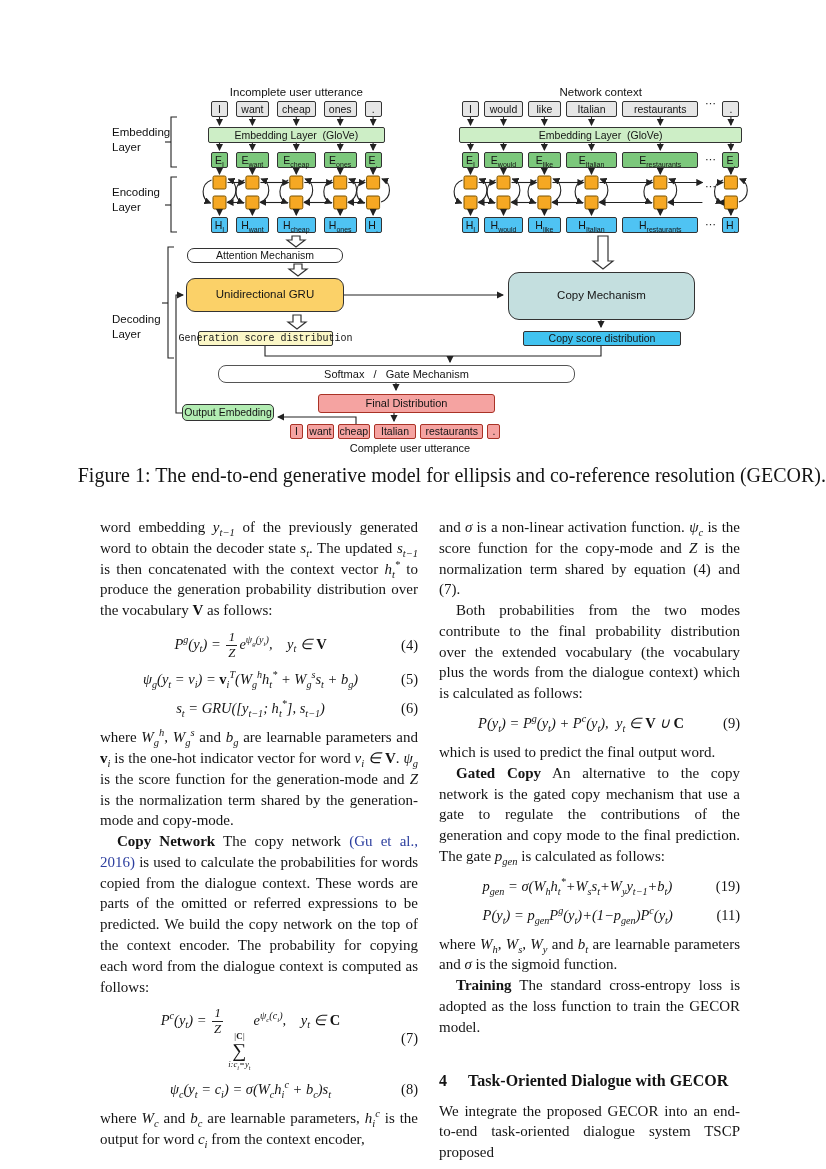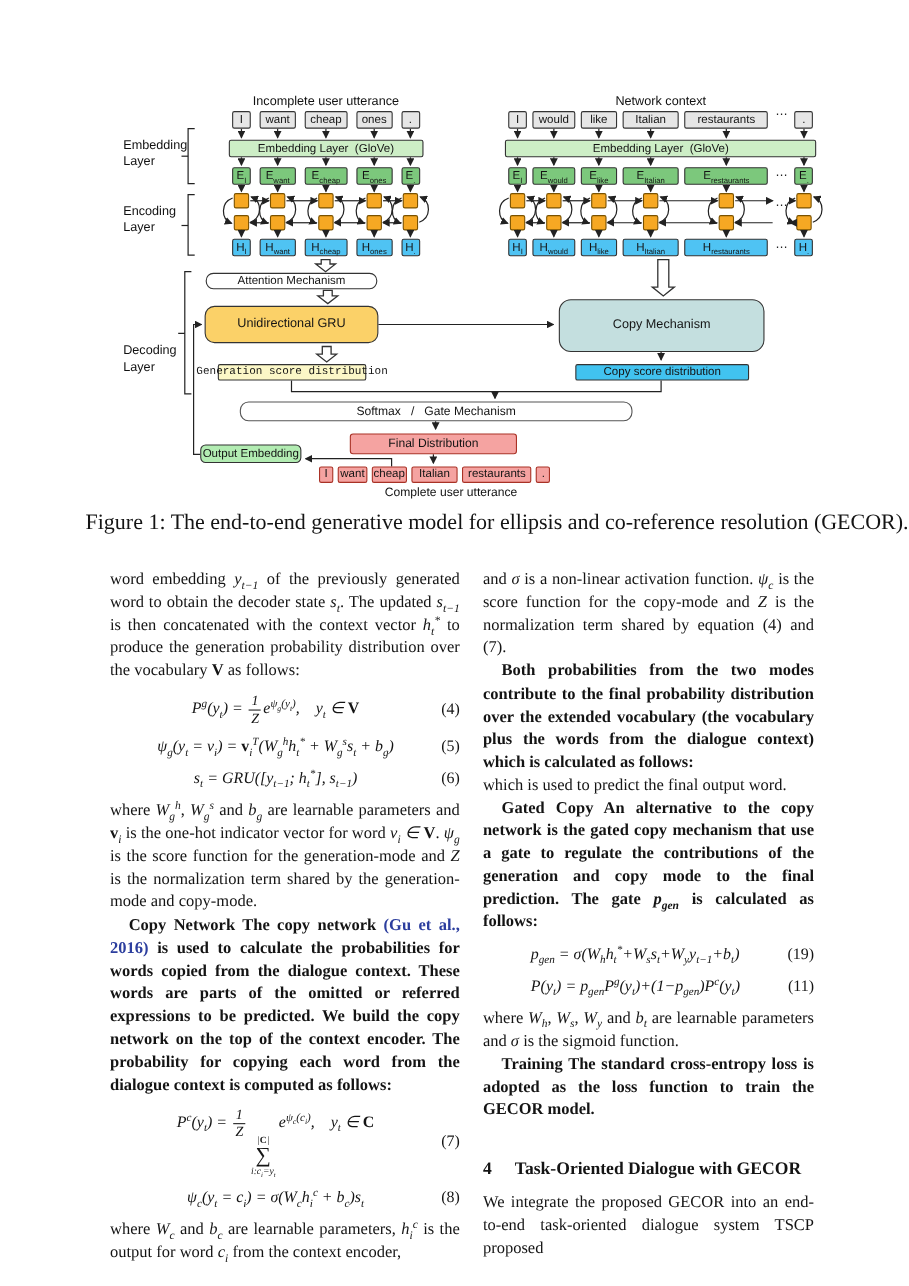--- a/index.html
+++ b/index.html
@@ -17,34 +17,34 @@
              white-space:nowrap;transform:translateX(-50%);}
   .layer-lbl{position:absolute;width:62px;font-family:"Liberation Sans",sans-serif;font-size:11.5px;
              line-height:1.3;color:#111;}
   .lbl-embed{left:112px;top:125px;} .lbl-encode{left:112px;top:185px;} .lbl-decode{left:112px;top:312px;}
   .attn{left:187px;top:248px;width:156px;height:15px;border-radius:7px;}
   .gru{left:186px;top:278px;width:158px;height:34px;border-radius:9px;font-size:11.5px;}
   .copybox{left:508px;top:272px;width:187px;height:48px;border-radius:11px;font-size:11.5px;}
   .genscore{left:198px;top:331px;width:135px;height:15px;font-size:10px;}
   .copyscore{left:523px;top:331px;width:158px;height:15px;font-size:10.5px;}
   .softmax{left:218px;top:365px;width:357px;height:18px;border-radius:8px;border-color:#555;font-size:11px;}
-  .finaldist{left:318px;top:394px;width:152px;height:19px;font-size:11px;border-radius:3px;}
+  .finaldist{left:318px;top:394px;width:177px;height:19px;font-size:11px;border-radius:3px;}
   .outembed{left:182px;top:404px;width:92px;height:17px;border-radius:5px;}
   .outlabel{left:410px;top:442px;}
   .fbox sub{font-size:7px;line-height:0;}
   .tok,.otok{border-radius:2px;}
   
   .caption{text-align:right;font-size:20px;margin:8px 0 30px 0;}
   
   .columns{display:flex;padding-left:100px;}
   .col{font-size:15px;line-height:1.385;text-align:justify;}
   .col-left{width:318px;margin-right:21px;}
   .col-right{width:301px;}
   .para{margin:0;}
-  .para.indent{text-indent:17px;font-weight:bold;}
+  .para.indent{text-indent:17px;}
   .math{font-style:italic;}
   .mbf{font-style:normal;font-weight:bold;}
   sub,sup{line-height:0;font-size:70%;}
   .cite{color:var(--cite,#2c3e9e);cursor:pointer;}
   .eq-line{display:flex;align-items:center;margin:9px 0;font-size:14.5px;}
   .eq-body{flex:1;text-align:center;font-style:italic;}
   .eq-tag{font-style:normal;}
   .frac{display:inline-block;vertical-align:middle;text-align:center;margin:0 2px;font-size:88%;}
   .fnum{display:block;padding:0 2px;border-bottom:1px solid #222;line-height:1.15;}
   .fden{display:block;padding:0 2px;line-height:1.15;}
@@ -324,20 +324,24 @@
         </div>
         <div class="eq-line">
           <span class="eq-body">ψ<sub>c</sub>(y<sub>t</sub> = c<sub>i</sub>) = σ(W<sub>c</sub>h<sub>i</sub><sup>c</sup> + b<sub>c</sub>)s<sub>t</sub></span>
           <span class="eq-tag">(8)</span>
         </div>
         <p class="para">where <span class="math">W<sub>c</sub></span> and <span class="math">b<sub>c</sub></span> are learnable parameters, <span class="math">h<sub>i</sub><sup>c</sup></span> is the output for word <span class="math">c<sub>i</sub></span> from the context encoder,</p>
       </div>
     <div class="col col-right">
         <p class="para">and <span class="math">σ</span> is a non-linear activation function. <span class="math">ψ<sub>c</sub></span> is the score function for the copy-mode and <span class="math">Z</span> is the normalization term shared by equation (4) and (7).</p>
         <p class="para indent">Both probabilities from the two modes contribute to the final probability distribution over the extended vocabulary (the vocabulary plus the words from the dialogue context) which is calculated as follows:</p>
+        <div class="eq-line">
+          <span class="eq-body">P(y<sub>t</sub>) = P<sup>g</sup>(y<sub>t</sub>) + P<sup>c</sup>(y<sub>t</sub>),&nbsp; y<sub>t</sub> ∈ <b class="mbf">V</b> ∪ <b class="mbf">C</b></span>
+          <span class="eq-tag">(9)</span>
+        </div>
         <p class="para">which is used to predict the final output word.</p>
         <p class="para indent"><b>Gated Copy</b> An alternative to the copy network is the gated copy mechanism that use a gate to regulate the contributions of the generation and copy mode to the final prediction. The gate <span class="math">p<sub>gen</sub></span> is calculated as follows:</p>
         <div class="eq-line">
           <span class="eq-body">p<sub>gen</sub> = σ(W<sub>h</sub>h<sub>t</sub><sup>*</sup>+W<sub>s</sub>s<sub>t</sub>+W<sub>y</sub>y<sub>t−1</sub>+b<sub>t</sub>)</span>
           <span class="eq-tag">(19)</span>
         </div>
         <div class="eq-line">
           <span class="eq-body">P(y<sub>t</sub>) = p<sub>gen</sub>P<sup>g</sup>(y<sub>t</sub>)+(1−p<sub>gen</sub>)P<sup>c</sup>(y<sub>t</sub>)</span>
           <span class="eq-tag">(11)</span>
         </div>

